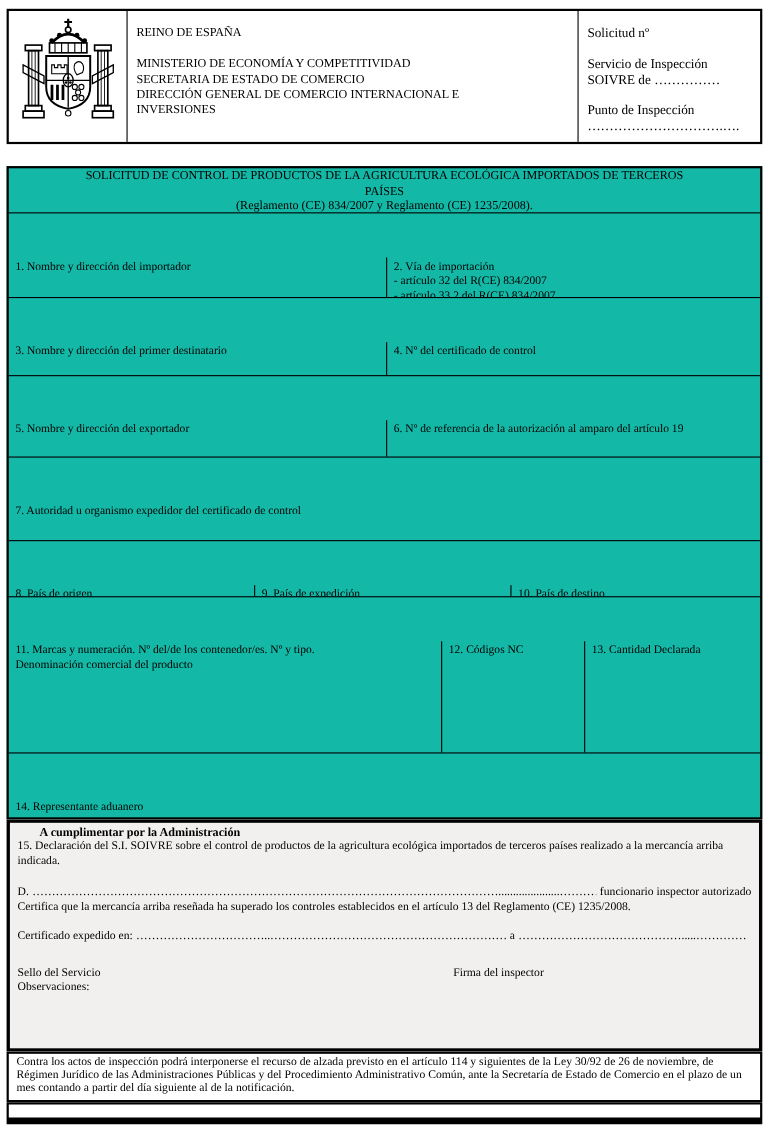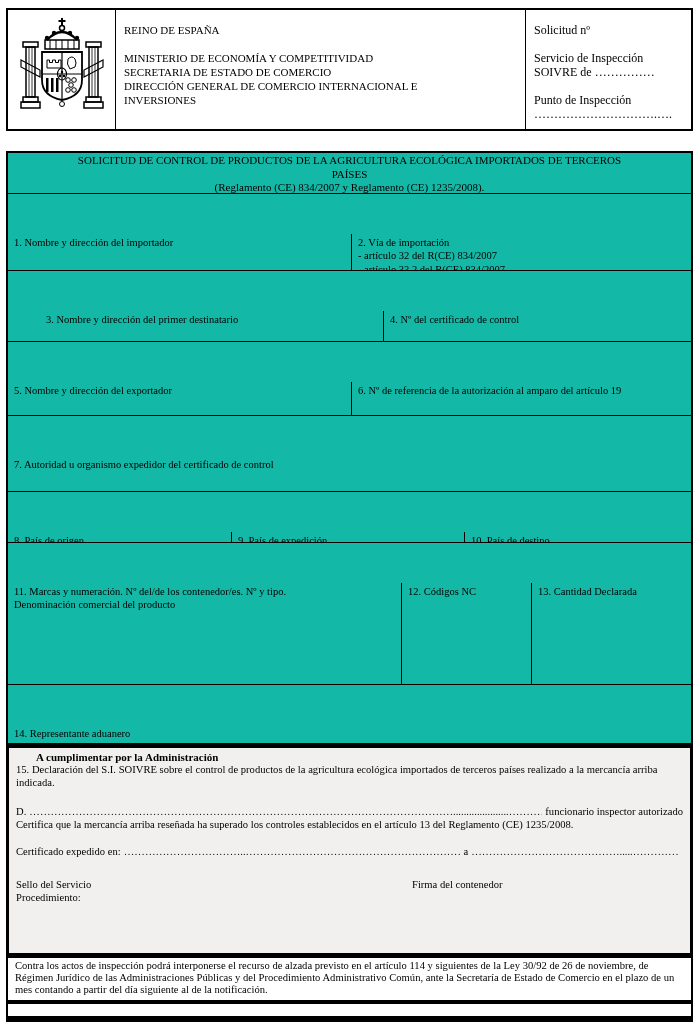--- a/index.html
+++ b/index.html
@@ -18,21 +18,21 @@
   .right-cell { width: 165px; padding: 13px 4px 0 8px; font-size: 12px; line-height: 14px; }
   .gap14 { height: 14px; }
 
   
   #main-box { top: 151px; left: 6px; width: 687px; height: 594px; border: 2px solid #000; display: flex; flex-direction: column; background:#14b8a6; }
   .title-block { height: 41px; border-bottom: 1px solid #000; text-align: center; font-size: 11px; line-height: 13.5px; padding-top: 1px; }
   .frow { display: flex; border-bottom: 1px solid #000; }
   .frow:last-child { border-bottom: none; flex: 1; }
   .fcell { padding: 2px 5px 0 6px; font-size: 10.5px; line-height: 13px; overflow: hidden; margin-top: 40px; }
   .br { border-right: 1px solid #000; }
-  .rA { height: 77px; } .rB { height: 71px; padding-left: 32px; } .rC { height: 74px; }
+  .rA { height: 77px; } .rB { height: 71px; } .rC { height: 74px; }
   .rD { height: 76px; } .rE { height: 51px; } .rF { height: 142px; }
   .w-left { width: 344px; } .w-right { flex: 1; }
   .e1 { width: 224px; } .e2 { width: 233px; } .e3 { flex: 1; }
   .f1 { width: 394px; } .f2 { width: 130px; } .f3 { flex: 1; }
   .opt { line-height: 13.5px; }
 
   
   #admin-box { top: 745px; left: 6px; width: 687px; height: 211px; border: 3px solid #000; background: #f1f0ee; padding: 3px 7px 0 7px; font-size: 10.6px; line-height: 13px; }
   .admin-heading { font-weight: bold; font-size: 11px; line-height: 12px; margin-left: 20px; }
   .sp16 { height: 16px; } .sp14 { height: 14px; } .sp20 { height: 20px; }
@@ -215,22 +215,22 @@
   <div class="sp14"></div>
   <div class="dotline">
     <span class="nowrap">Certificado expedido en:</span>
     <span class="dotfill">……………………………..…………………………………………………………………………………………</span>
     <span>a</span>
     <span class="dotfill2">…………………………………….....……………………………………………</span>
   </div>
   <div class="sp20"></div>
   <div class="sello-row">
     <span>Sello del Servicio</span>
-    <span class="firma">Firma del contenedor</span>
-  </div>
-  <div>Procedimiento:</div>
+    <span class="firma">Firma del inspector</span>
+  </div>
+  <div>Observaciones:</div>
 </div>
 
 <div id="contra-box" class="abs">
   <span>Contra los actos de inspección podrá interponerse el recurso de alzada previsto en el artículo 114 y siguientes de la Ley 30/92 de 26 de noviembre, de Régimen Jurídico de las Administraciones Públicas y del Procedimiento Administrativo Común, ante la Secretaría de Estado de Comercio en el plazo de un mes contando a partir del día siguiente al de la notificación.</span>
 </div>
 
 <div id="empty-box" class="abs"></div>
 
 </body></html>

